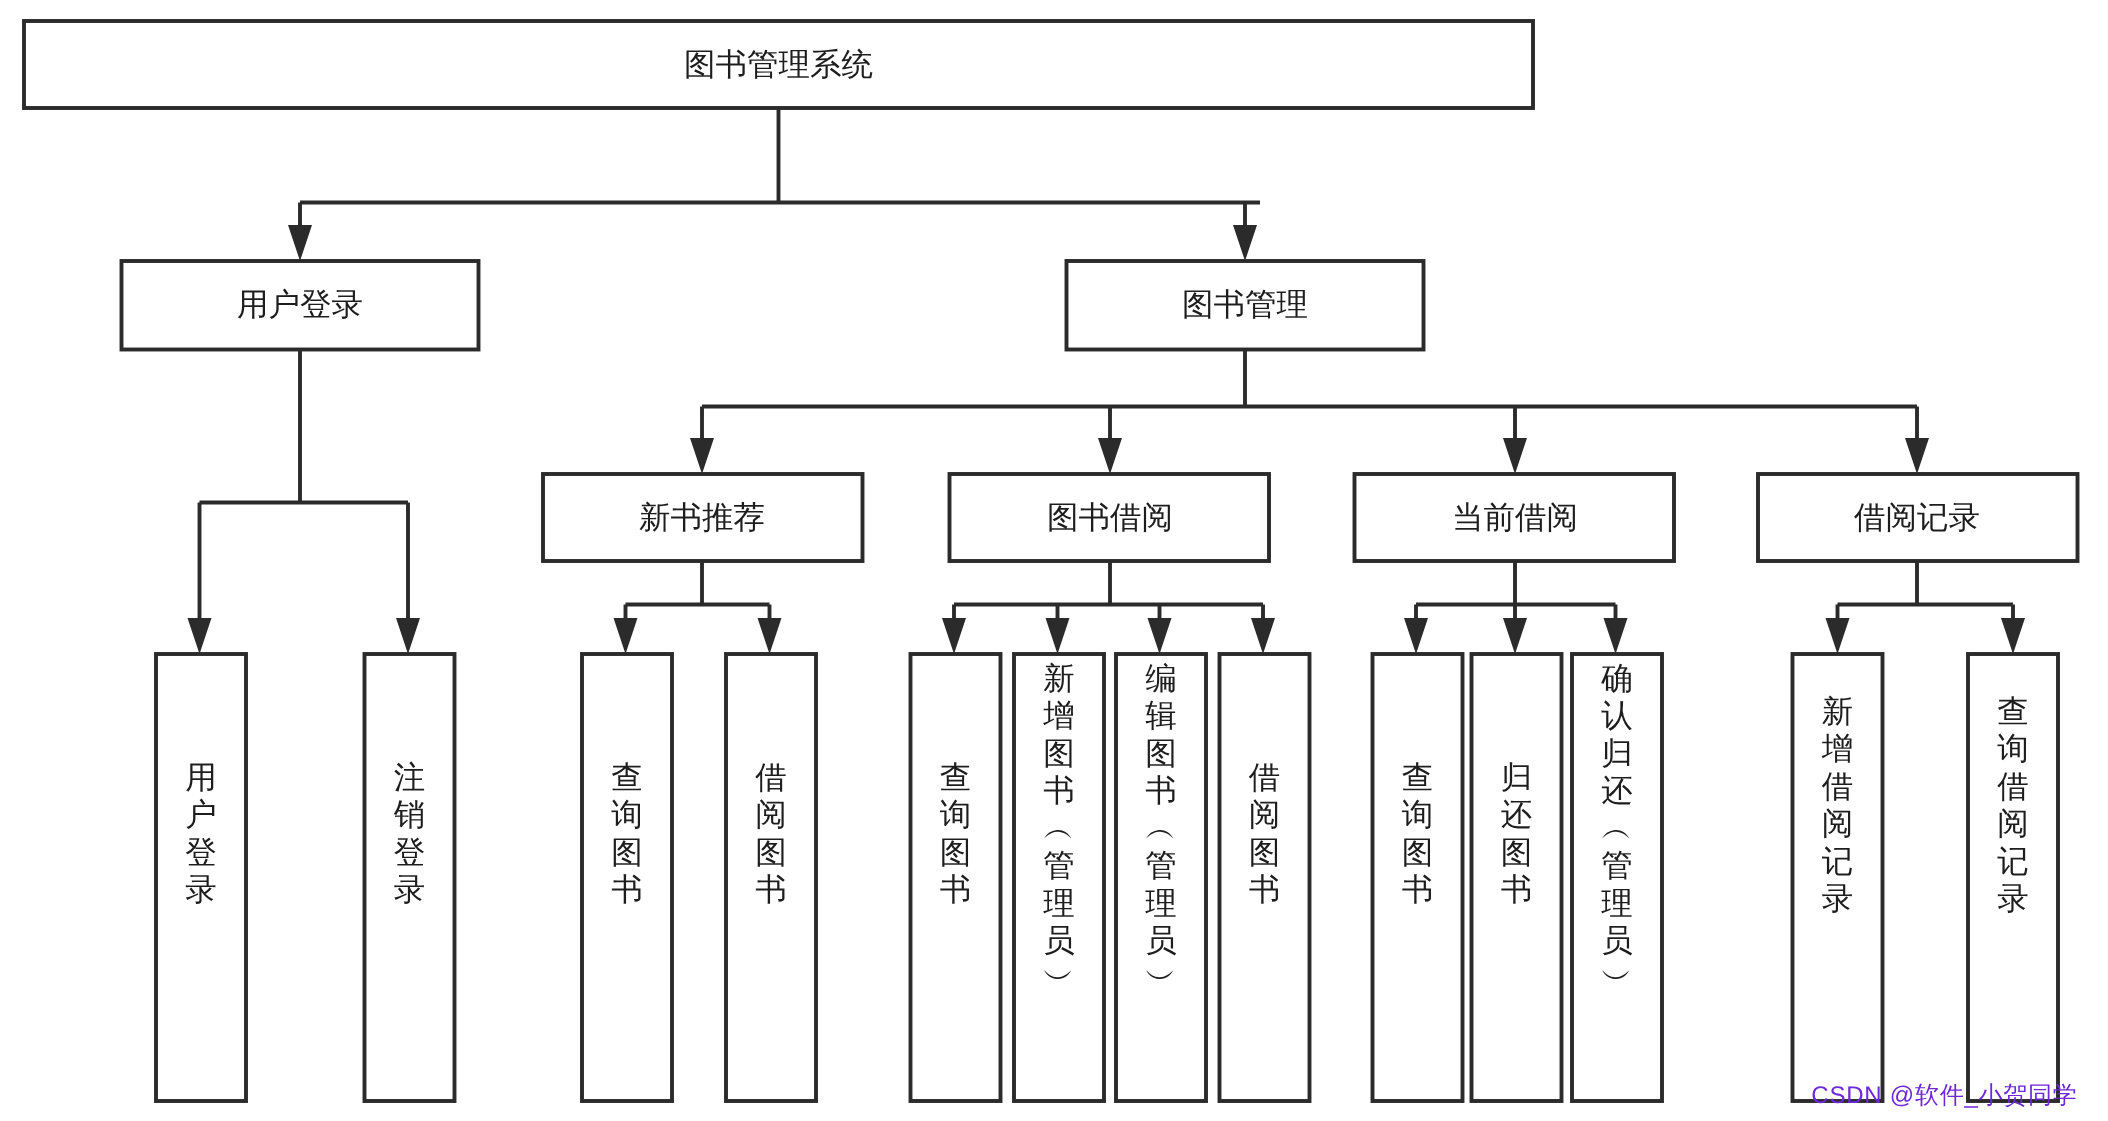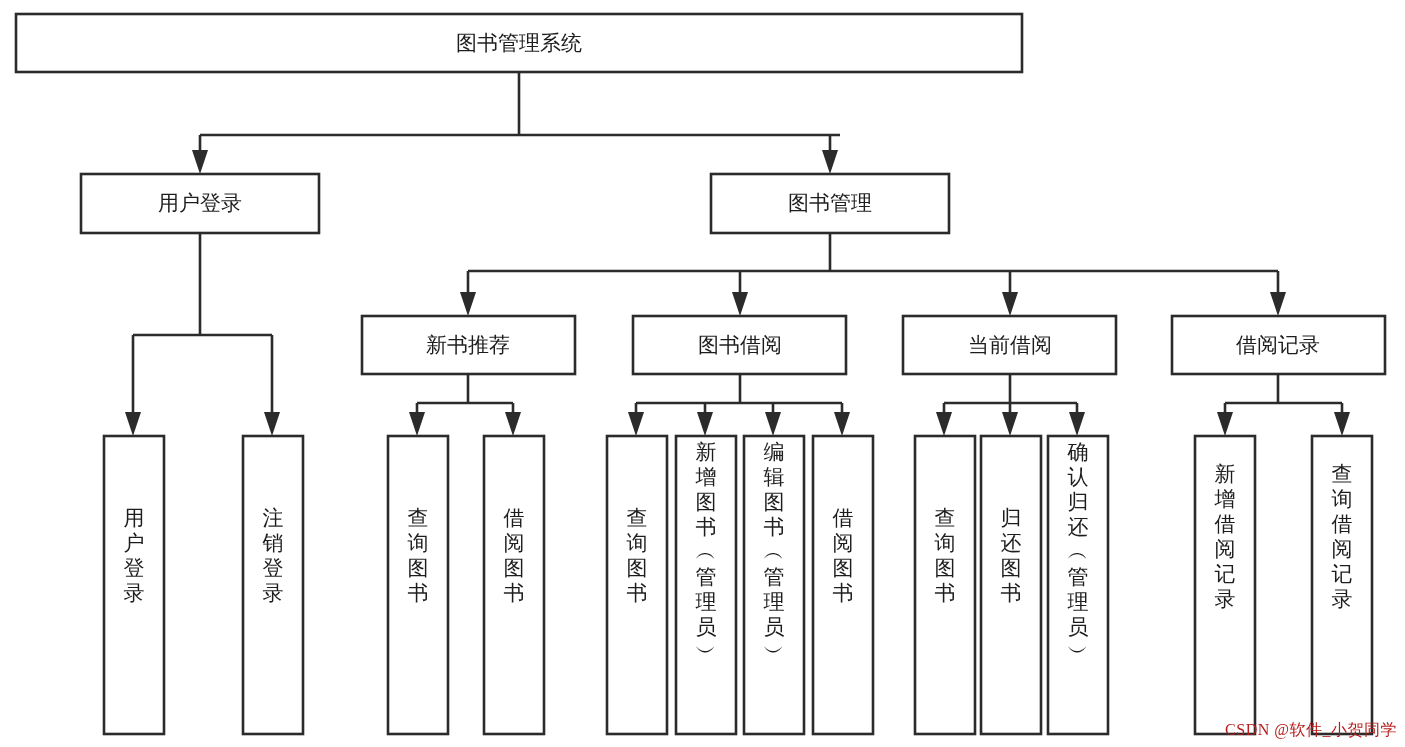--- a/index.html
+++ b/index.html
@@ -43,25 +43,25 @@
     dominant-baseline: middle;
   }
   .node-label-v {
     font-family: "DejaVu Sans", "Liberation Sans", sans-serif;
     font-size: 21px;
     fill: #1d1d1d;
     text-anchor: middle;
   }
   .watermark {
     position: absolute;
-    right: 8px;
+    right: 20px;
     bottom: 6px;
-    font-family: Liberation Serif, serif;
+    font-family: Liberation Sans, sans-serif;
     font-size: 16px;
-    color: #b91c1c;
+    color: #6d28d9;
     letter-spacing: 0.5px;
     white-space: nowrap;
     user-select: none;
   }
 </style>
 </head>
 <body>
 
 <div id="diagram-root">
   <svg width="1405" height="747" viewBox="0 0 1405 747" xmlns="http://www.w3.org/2000/svg">

